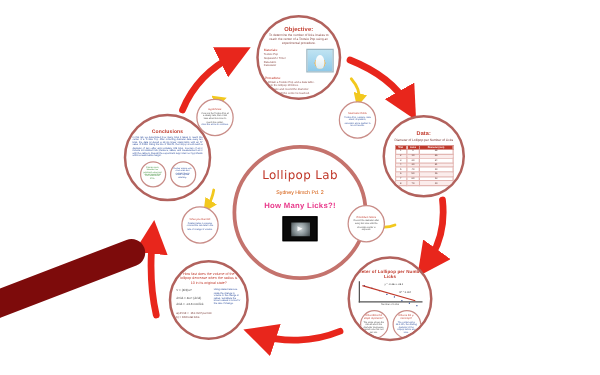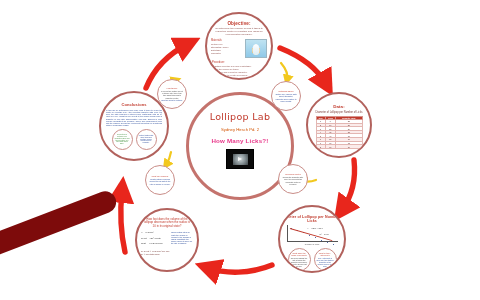--- a/index.html
+++ b/index.html
@@ -28,21 +28,21 @@
     color:#c0392b;font-weight:bold;text-align:center;
     filter:blur(.45px);letter-spacing:.1px;
   }
   .micro{
     color:#8a4a46;text-align:center;filter:blur(.5px);
     line-height:1.12;word-break:break-word;
   }
   .micro-blue{color:#2b4c9b;filter:blur(.5px);line-height:1.12;text-align:justify;}
 
   
-  #center{left:186px;top:92px;width:108px;height:108px;}
+  #center{left:186px;top:116px;width:108px;height:108px;}
   #center .c-inner{justify-content:flex-start;padding-top:16px;}
   .title-main{
     font-family:"DejaVu Sans",sans-serif;
     font-size:9.5px;color:#c0392b;filter:blur(.35px);
     letter-spacing:.3px;margin-bottom:5px;
   }
   .title-sub{font-size:4.2px;color:#d35400;filter:blur(.45px);text-align:center;line-height:1.3;margin-bottom:5px;}
   .title-q{font-size:6.2px;color:#e8388a;font-weight:bold;filter:blur(.35px);letter-spacing:.2px;margin-bottom:5px;}
   .video{
     width:26px;height:18px;background:#0a0a0a;border:1px solid #000;

